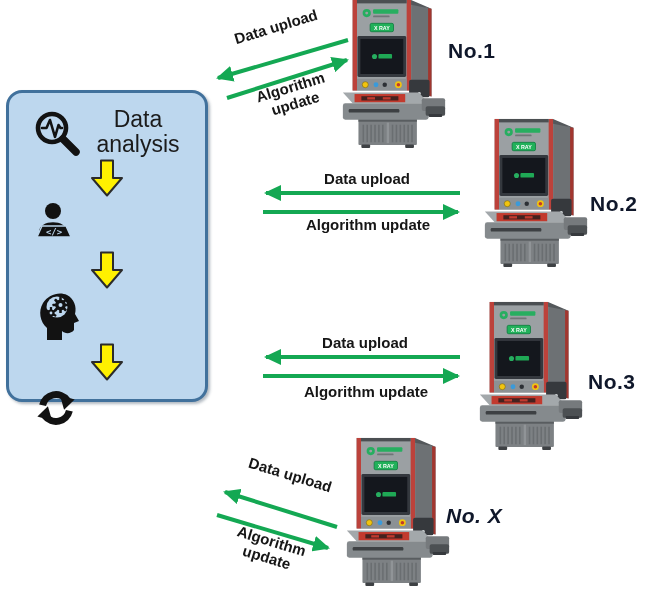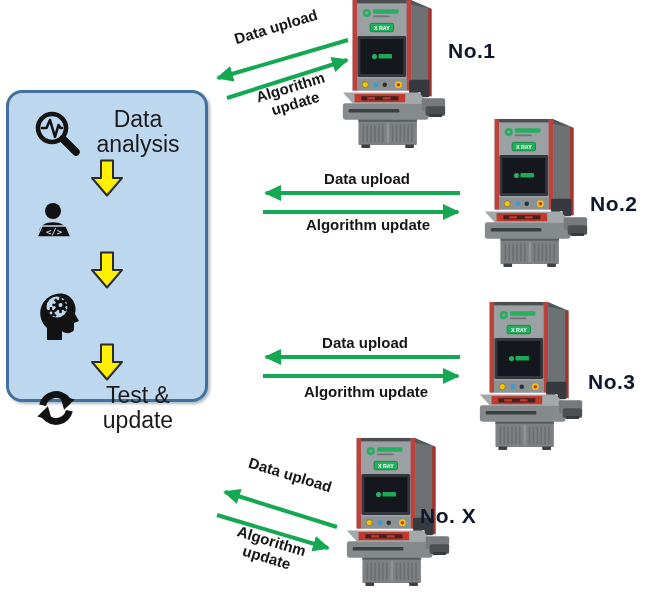--- a/index.html
+++ b/index.html
@@ -158,21 +158,20 @@
       <span class="icon">
         <svg width="54" height="54" viewBox="-27 -27 54 54">
           <g transform="rotate(-12)">
             <path d="M-12.5,-5.5 A 13.8 13.8 0 0 1 12.5,-5.5" stroke="#121212" stroke-width="7" fill="none"></path>
             <path d="M12.5,5.5 A 13.8 13.8 0 0 1 -12.5,5.5" stroke="#121212" stroke-width="7" fill="none"></path>
             <polygon points="6.5,-12 20,-4.5 7.5,3.5" fill="#121212"></polygon>
             <polygon points="-6.5,12 -20,4.5 -7.5,-3.5" fill="#121212"></polygon>
           </g>
         </svg>
       </span>
-      <span class="step-label">Test &amp; update</span>
     </div>
   </section>
 
   <div class="machine" style="left:338px;top:-2px;">
     <svg width="112" height="151" viewBox="0 0 115 155" xmlns="http://www.w3.org/2000/svg" xmlns:xlink="http://www.w3.org/1999/xlink">
       <use href="#machine-body" xlink:href="#machine-body"></use>
       <text class="badge-text" x="45" y="32.6" text-anchor="middle">X RAY</text>
     </svg>
   </div>
   <div class="machine-label" style="left:448px;top:39px;">No.1</div>
@@ -192,21 +191,21 @@
     </svg>
   </div>
   <div class="machine-label" style="left:588px;top:370px;text-align:right;">No.3</div>
 
   <div class="machine" style="left:342px;top:436px;">
     <svg width="112" height="151" viewBox="0 0 115 155" xmlns="http://www.w3.org/2000/svg" xmlns:xlink="http://www.w3.org/1999/xlink">
       <use href="#machine-body" xlink:href="#machine-body"></use>
       <text class="badge-text" x="45" y="32.6" text-anchor="middle">X RAY</text>
     </svg>
   </div>
-  <div class="machine-label" style="left:420px;top:504px;">No. X</div>
+  <div class="machine-label" style="left:446px;top:504px;font-style:italic;">No. X</div>
 
   <svg class="link-arrow" style="left:208px;top:32px;" width="150" height="76">
     <defs>
       <marker id="ah1" markerUnits="userSpaceOnUse" markerWidth="18" markerHeight="16" refX="15" refY="8" orient="auto">
         <path d="M0,0 L17,8 L0,16 Z" fill="#14a853"></path>
       </marker>
     </defs>
     <line x1="140" y1="8" x2="10" y2="46" stroke="#14a853" stroke-width="4" marker-end="url(#ah1)"></line>
     <line x1="19" y1="66" x2="139" y2="28" stroke="#14a853" stroke-width="4" marker-end="url(#ah1)"></line>
   </svg>

